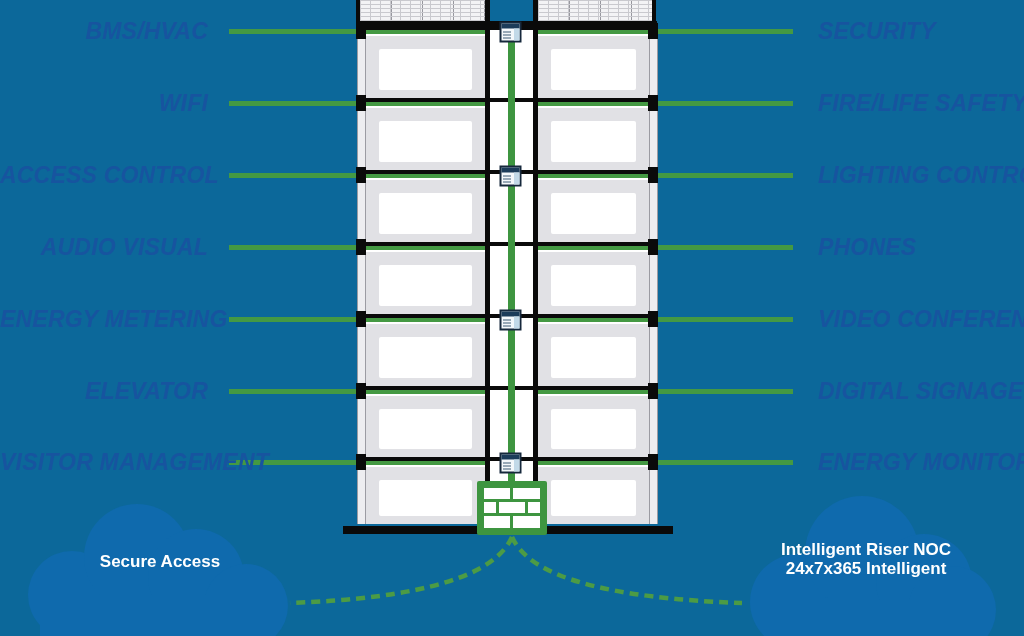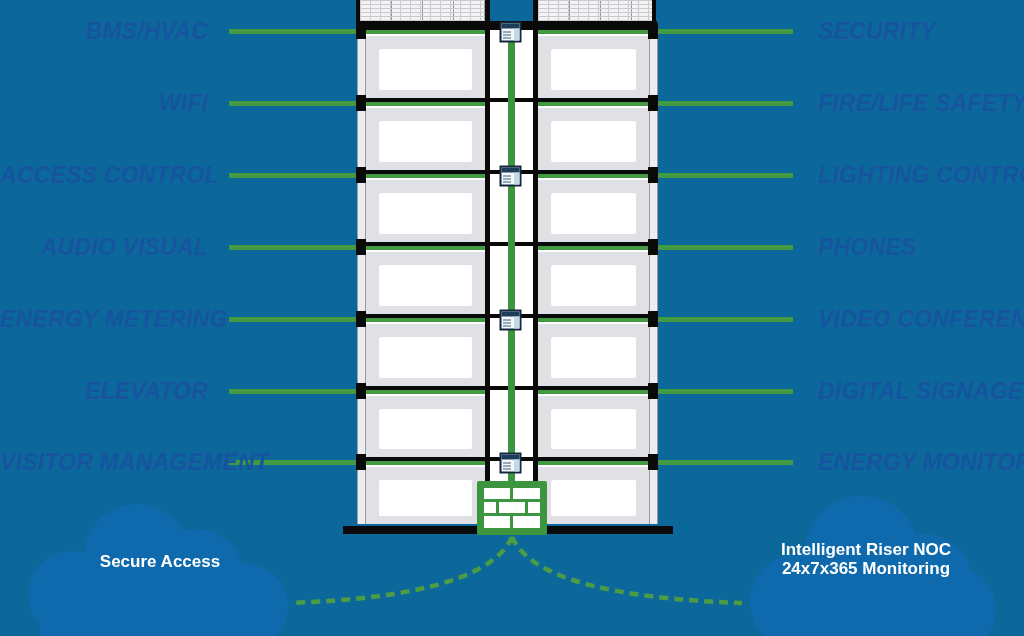--- a/index.html
+++ b/index.html
@@ -180,21 +180,21 @@
   <svg class="overlay-svg" viewBox="0 0 1024 636">
     <path d="M512,537 Q486,596 290,603" fill="none" stroke="var(--dash_green)" stroke-width="4.5" stroke-dasharray="9 6"></path>
     <path d="M512,537 Q538,596 742,603" fill="none" stroke="var(--dash_green)" stroke-width="4.5" stroke-dasharray="9 6"></path>
   </svg>
 
   <div class="cloud-text cloud-text-left">
     <div>Secure Access</div>
   </div>
   <div class="cloud-text cloud-text-right">
     <div>Intelligent Riser NOC</div>
-    <div>24x7x365 Monitoring</div>
+    <div>24x7x365 Intelligent</div>
   </div>
 
   <div class="svc-label svc-left" style="top:19px">BMS/HVAC</div>
   <div class="svc-label svc-left" style="top:91px">WIFI</div>
   <div class="svc-label svc-left" style="top:163px">ACCESS CONTROL</div>
   <div class="svc-label svc-left" style="top:235px">AUDIO VISUAL</div>
   <div class="svc-label svc-left" style="top:307px">ENERGY METERING</div>
   <div class="svc-label svc-left" style="top:379px">ELEVATOR</div>
   <div class="svc-label svc-left" style="top:450px">VISITOR MANAGEMENT</div>
 

